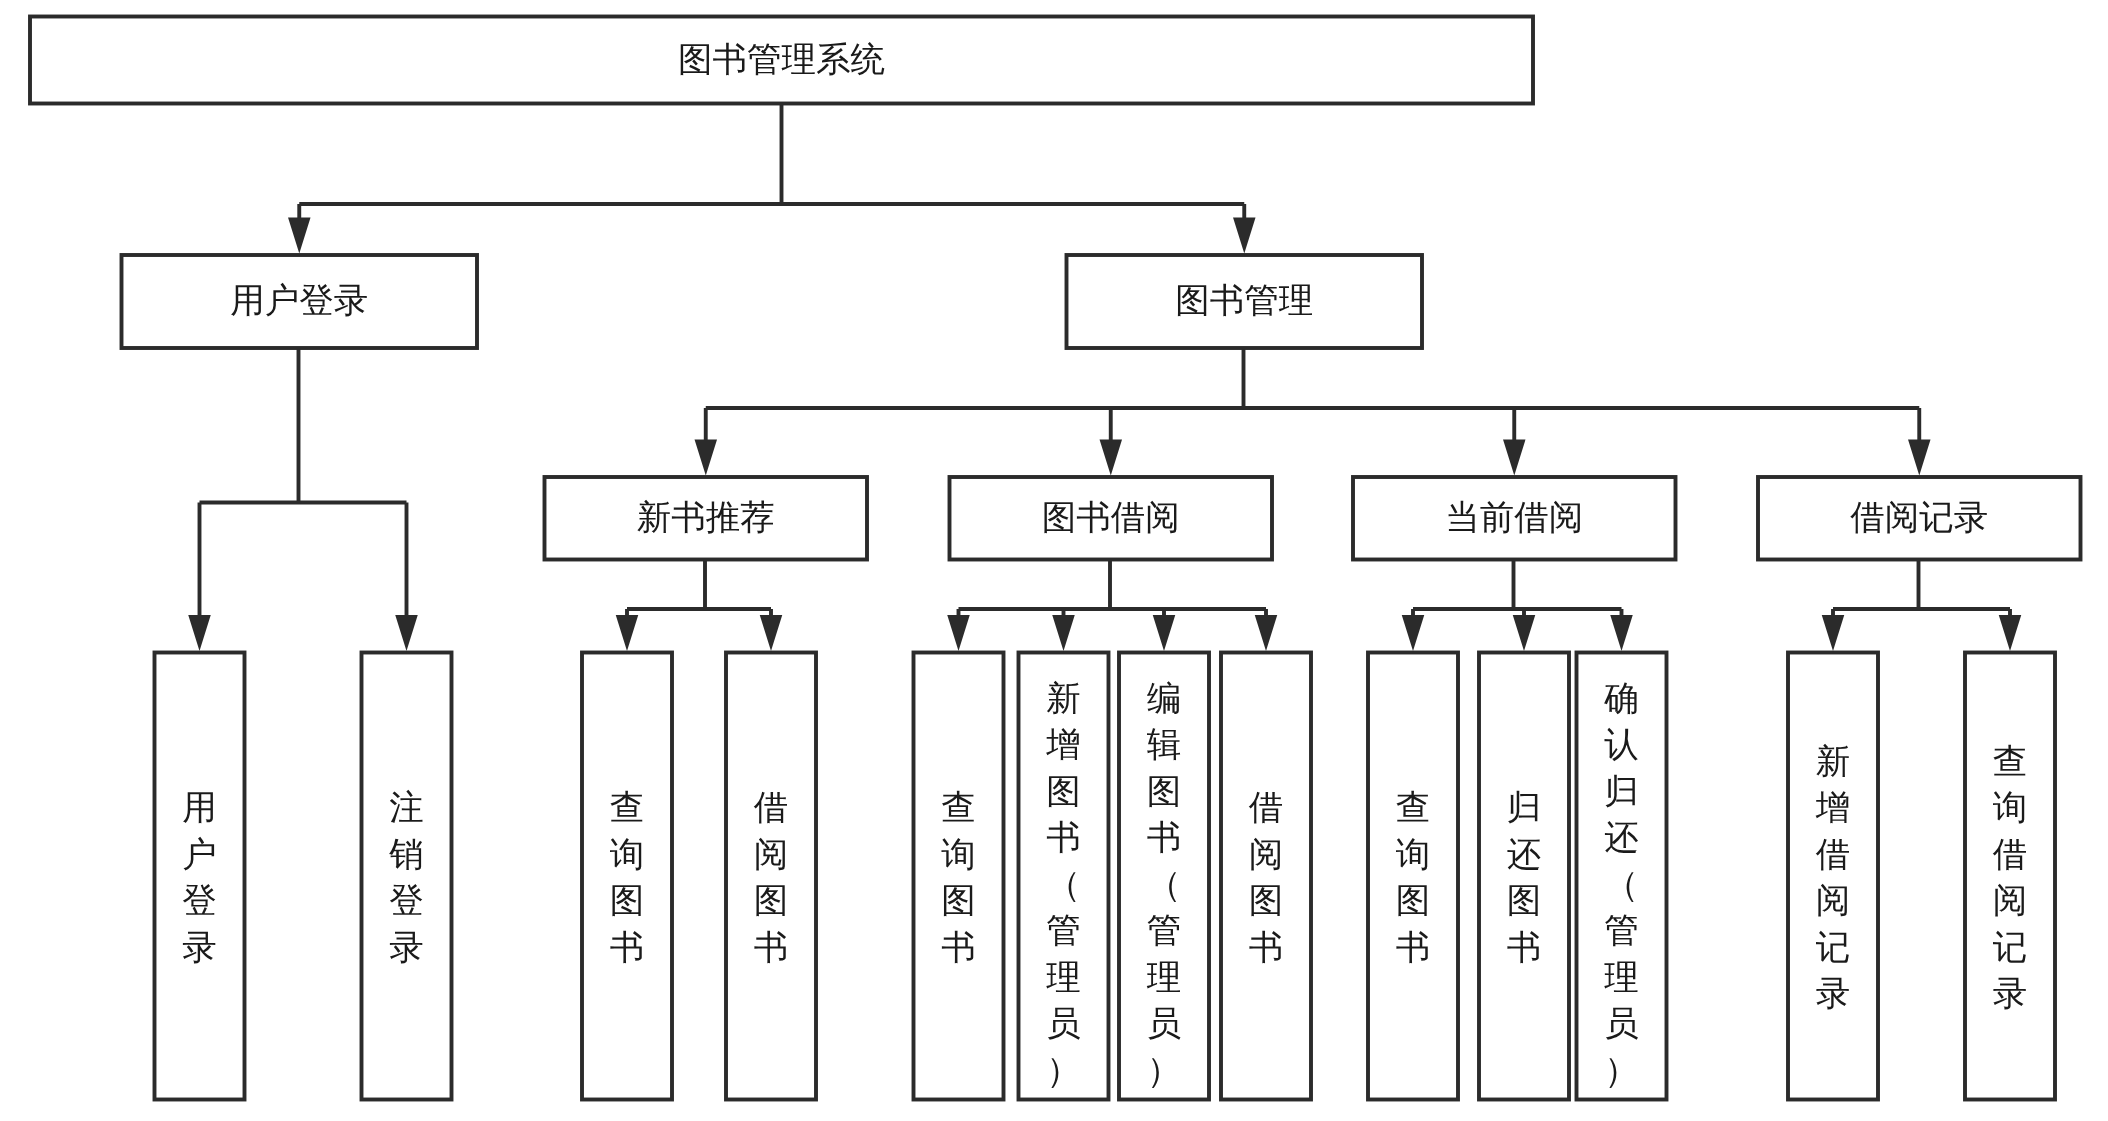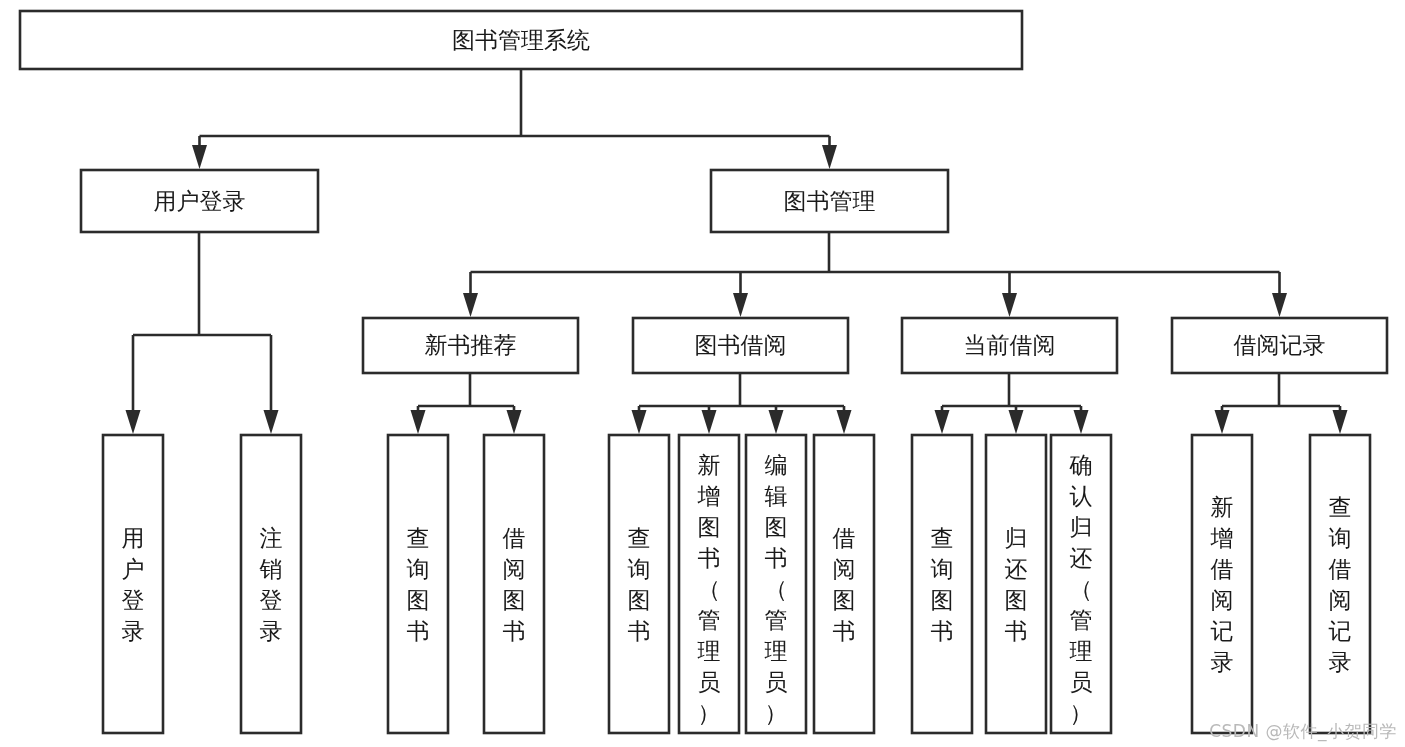--- a/index.html
+++ b/index.html
@@ -215,14 +215,13 @@
         <g>
           <rect class="node-box" x="1192" y="435" width="60" height="298"></rect>
           <text class="node-label-v" x="1222" y="515.18"><tspan x="1222" dy="0">新</tspan><tspan x="1222" dy="31">增</tspan><tspan x="1222" dy="31">借</tspan><tspan x="1222" dy="31">阅</tspan><tspan x="1222" dy="31">记</tspan><tspan x="1222" dy="31">录</tspan></text>
         </g>
         <g>
           <rect class="node-box" x="1310" y="435" width="60" height="298"></rect>
           <text class="node-label-v" x="1340" y="515.18"><tspan x="1340" dy="0">查</tspan><tspan x="1340" dy="31">询</tspan><tspan x="1340" dy="31">借</tspan><tspan x="1340" dy="31">阅</tspan><tspan x="1340" dy="31">记</tspan><tspan x="1340" dy="31">录</tspan></text>
         </g>
       </g>
   </svg>
-  <div class="watermark-text">CSDN @软件_小贺同学</div>
 </div>
 
 </body></html>

